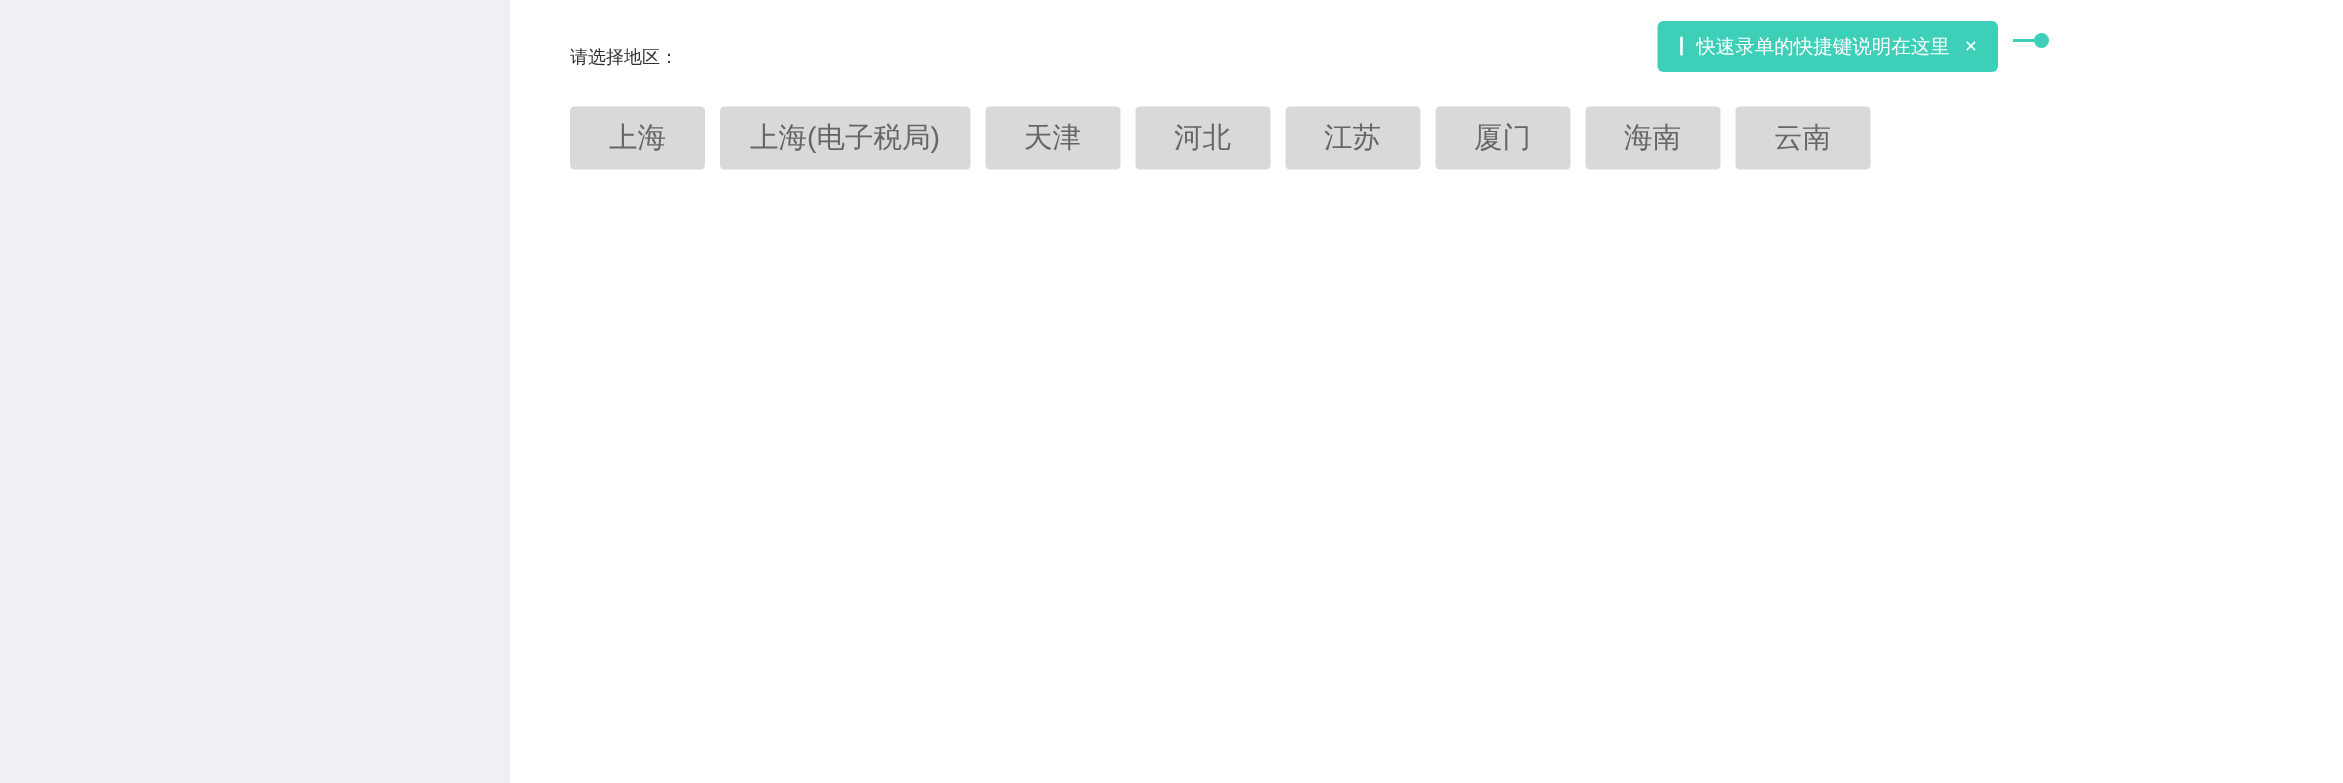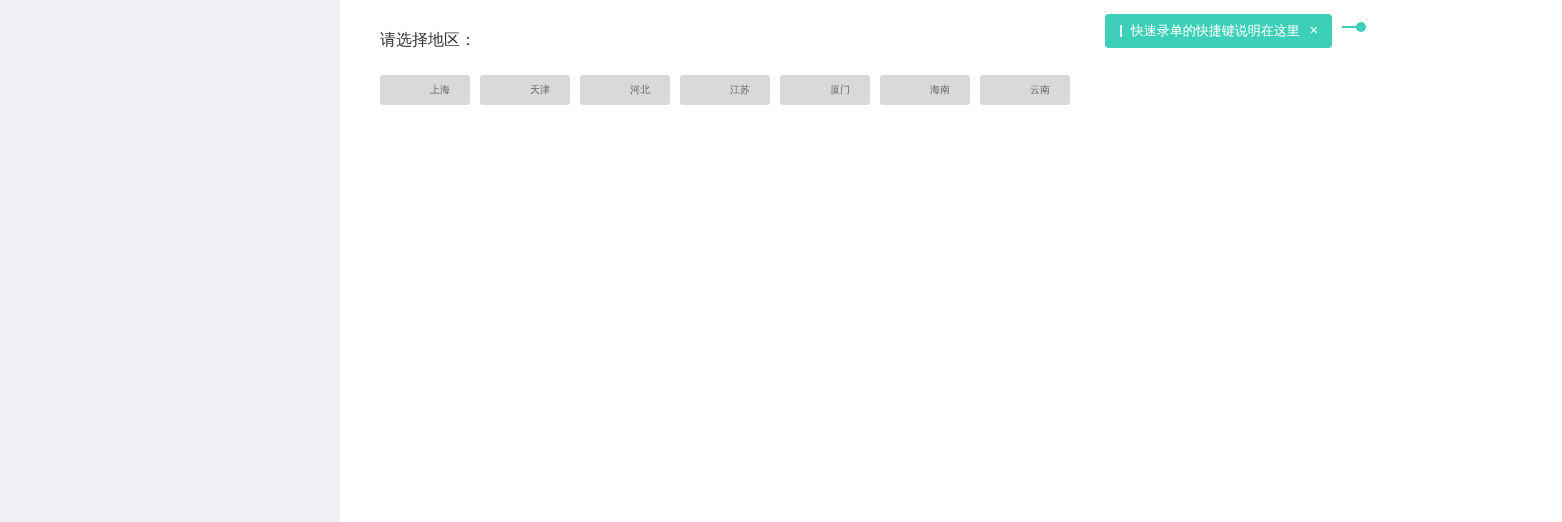--- a/index.html
+++ b/index.html
@@ -30,42 +30,42 @@
       position: absolute;
       left: 340px;
       top: 0;
       right: 0;
       bottom: 0;
       background: #ffffff;
       padding: 30px 40px;
     }
 
     .page-title {
-      font-size: 16px;
+      font-size: 12px;
       color: #333;
       margin-bottom: 24px;
       font-weight: normal;
     }
 
     .region-buttons {
       display: flex;
       flex-wrap: wrap;
       gap: 10px;
     }
 
     .region-btn {
       background: #d9d9d9;
       color: #666;
       border: none;
       padding: 8px 20px;
-      font-size: 10px;
+      font-size: 19px;
       border-radius: 3px;
       cursor: pointer;
       min-width: 90px;
-      text-align: right;
+      text-align: center;
       font-family: 'Microsoft YaHei', '微软雅黑', sans-serif;
     }
 
     .tooltip-badge {
       position: absolute;
       top: 14px;
       right: 230px;
       background: #3ecfb8;
       color: #fff;
       padding: 8px 14px;
@@ -113,20 +113,21 @@
 <body>
 
 <div class="sidebar"></div>
 
 <div class="main-content">
   <div class="page-title">请选择地区：</div>
 
   <div class="region-buttons">
 
   <button class="region-btn">上海</button>
+      <button class="region-btn">上海(电子税局)</button>
       <button class="region-btn">天津</button>
       <button class="region-btn">河北</button>
       <button class="region-btn">江苏</button>
       <button class="region-btn">厦门</button>
       <button class="region-btn">海南</button>
       <button class="region-btn">云南</button>
     </div>
 </div>
 
 <div class="tooltip-badge">

